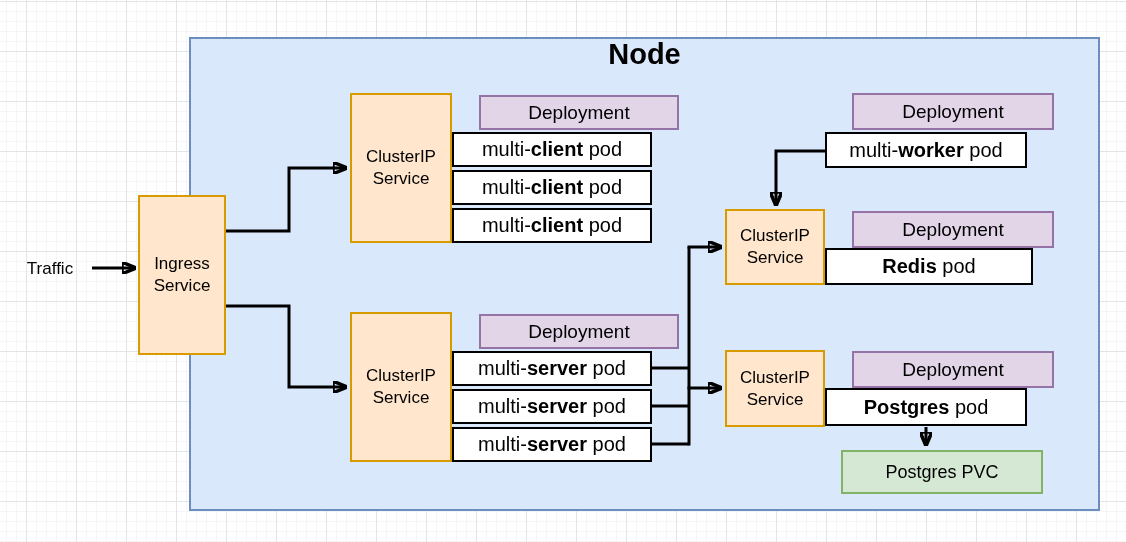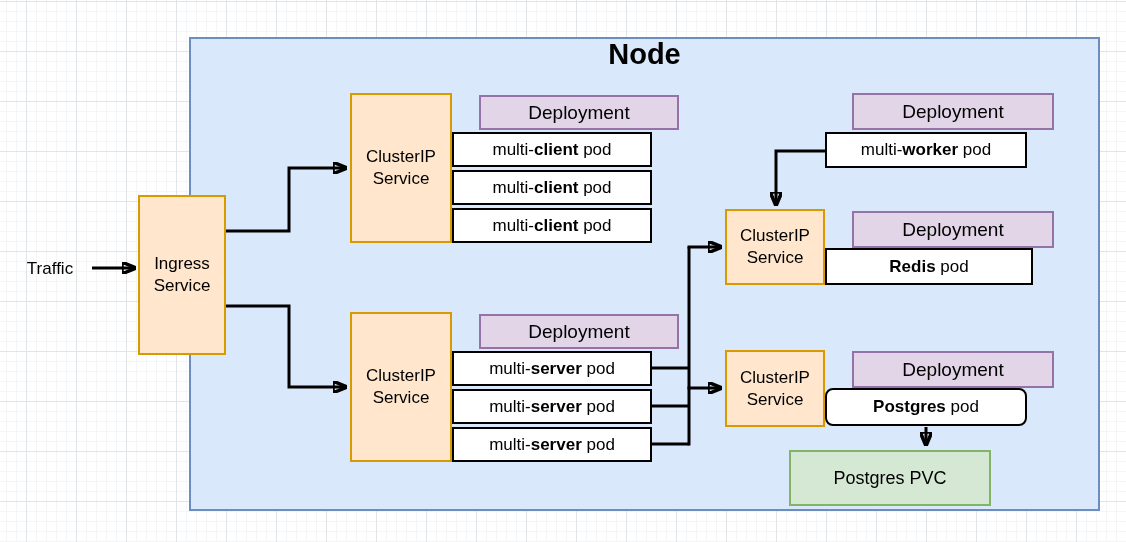--- a/index.html
+++ b/index.html
@@ -49,21 +49,21 @@
     border:2px solid var(--deployment-stroke);
     display:flex;align-items:center;justify-content:center;
     font-size:19px;
     z-index:2;
     margin-left:27px;
   }
   .pod{
     background:var(--pod-fill);
     border:2px solid var(--pod-stroke);
     display:flex;align-items:center;justify-content:center;
-    font-size:17px;white-space:pre;
+    font-size:20px;white-space:pre;
     z-index:2;
   }
   .pod b{font-weight:700;}
   .pvc{
     background:var(--pvc-fill);
     border:2px solid var(--pvc-stroke);
     display:flex;align-items:center;justify-content:center;
     font-size:18px;
     z-index:2;
   }
@@ -114,22 +114,22 @@
   <span>Service</span>
 </div>
 <div class="abs dep" style="left:825px;top:211px;width:202px;height:37px;">Deployment</div>
 <div class="abs pod" style="left:825px;top:248px;width:208px;height:37px;"><span></span><b>Redis</b><span> pod</span></div>
 
 <div class="abs svc" style="left:725px;top:350px;width:100px;height:77px;">
   <span>ClusterIP</span>
   <span>Service</span>
 </div>
 <div class="abs dep" style="left:825px;top:351px;width:202px;height:37px;">Deployment</div>
-<div class="abs pod" style="left:825px;top:388px;width:202px;height:38px;border-radius:8px;"><span></span><b>Postgres</b><span> pod</span></div>
-<div class="abs pvc" style="left:789px;top:450px;width:202px;height:56px;">Postgres PVC</div>
+<div class="abs pod" style="left:825px;top:388px;width:202px;height:38px;"><span></span><b>Postgres</b><span> pod</span></div>
+<div class="abs pvc" style="left:841px;top:450px;width:202px;height:44px;">Postgres PVC</div>
 
 <svg class="abs wires" width="1126" height="542" viewBox="0 0 1126 542">
   <defs>
     <marker id="ah" markerUnits="userSpaceOnUse" markerWidth="14" markerHeight="12" viewBox="0 0 12 10" refX="12" refY="5" orient="auto">
       <path d="M0,0 L12,5 L0,10 Z" fill="#000" stroke="none"></path>
     </marker>
   </defs>
   <path d="M92 268 H136" marker-end="url(#ah)"></path>
   <path d="M226 231 H289 V168 H347" marker-end="url(#ah)"></path>
   <path d="M226 306 H289 V387 H347" marker-end="url(#ah)"></path>

